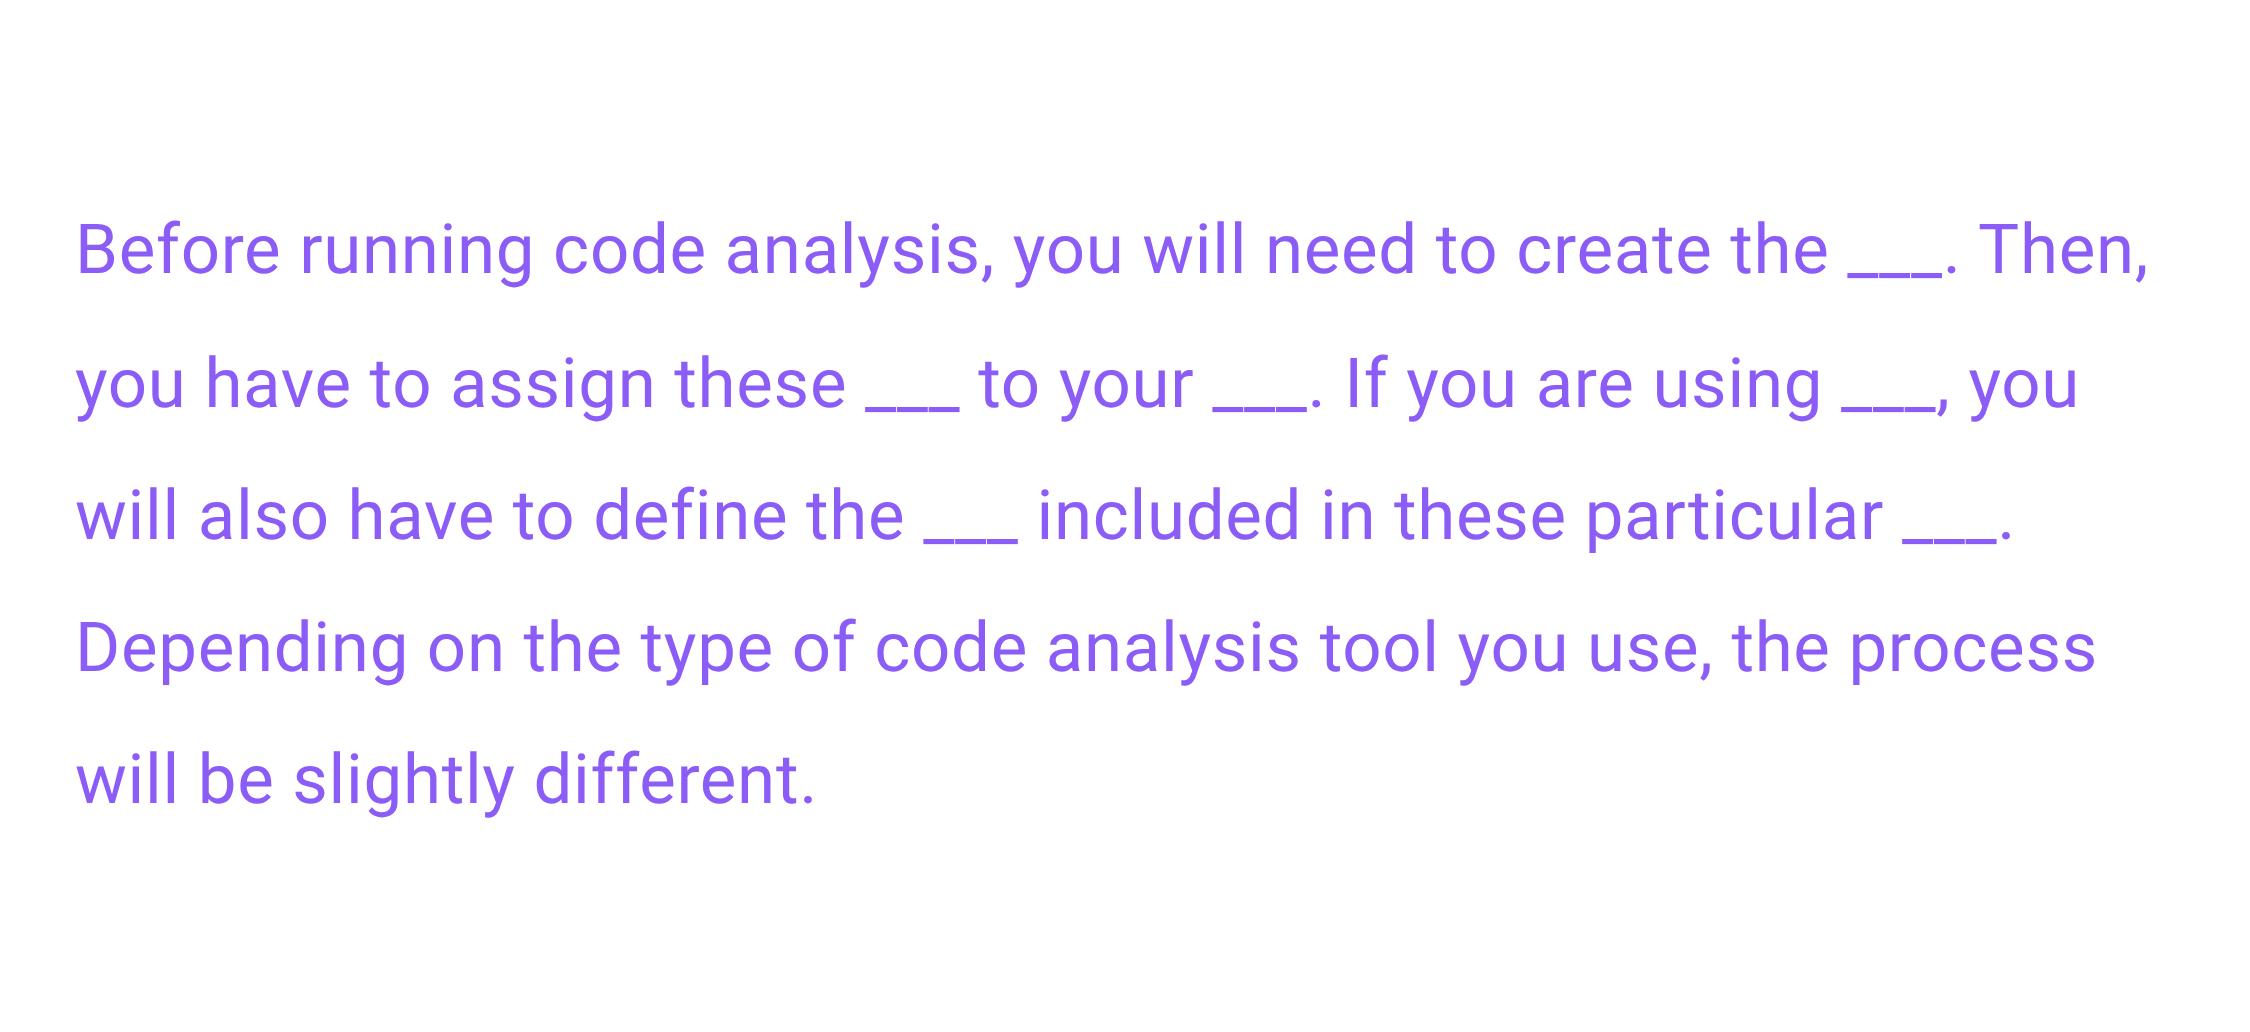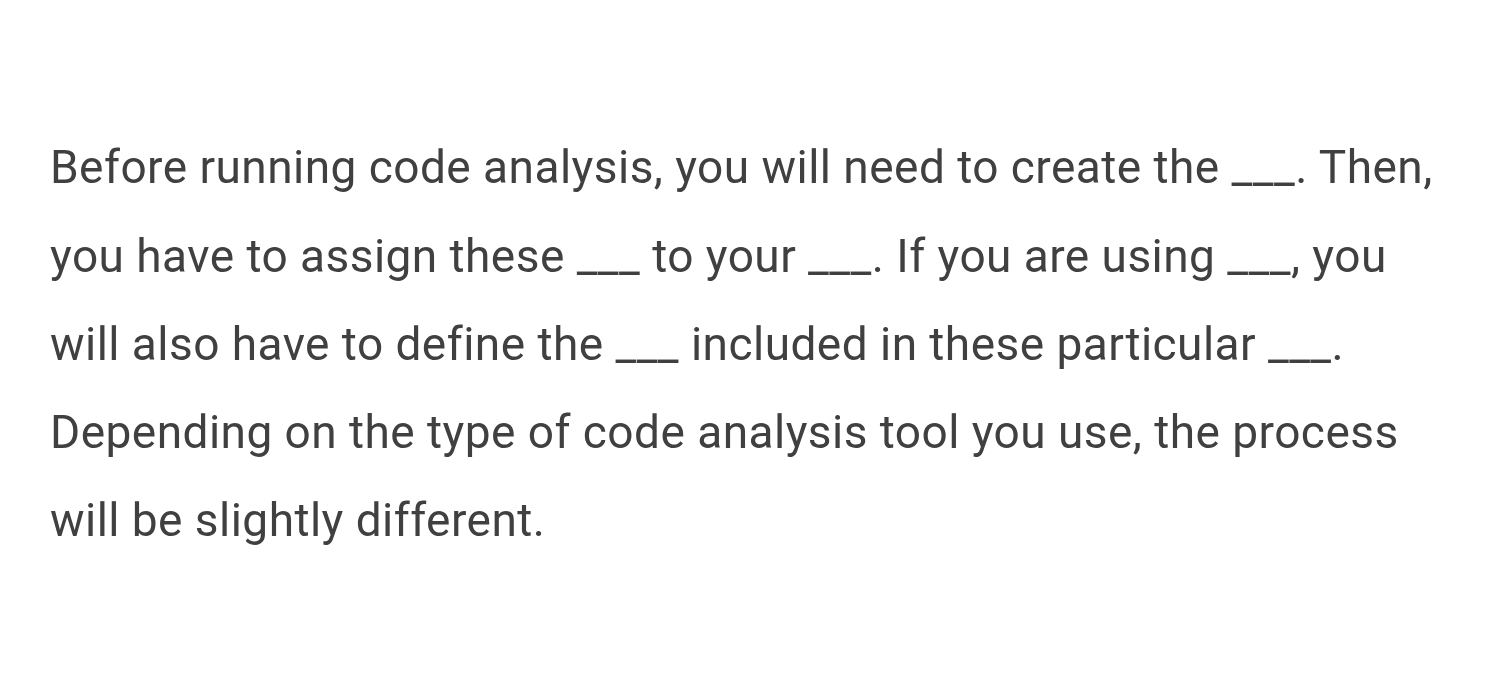--- a/index.html
+++ b/index.html
@@ -13,21 +13,21 @@
       background: #ffffff;
       font-family: -apple-system, BlinkMacSystemFont, "Segoe UI", Roboto, Helvetica, Arial, sans-serif;
       display: flex;
       align-items: center;
       justify-content: flex-start;
       padding: 40px 50px;
     }
     .paragraph {
       font-size: 46px;
       line-height: 1.92;
-      color: #404040;
+      color: #8b5cf6;
       font-weight: 400;
       letter-spacing: 0.01em;
     }
   </style>
 </head>
 <body>
 
 <p class="paragraph">Before running code analysis, you will need to create the ___. Then, you have to assign these ___ to your ___. If you are using ___, you will also have to define the ___ included in these particular ___. Depending on the type of code analysis tool you use, the process will be slightly different.</p>
 
 </body></html>

